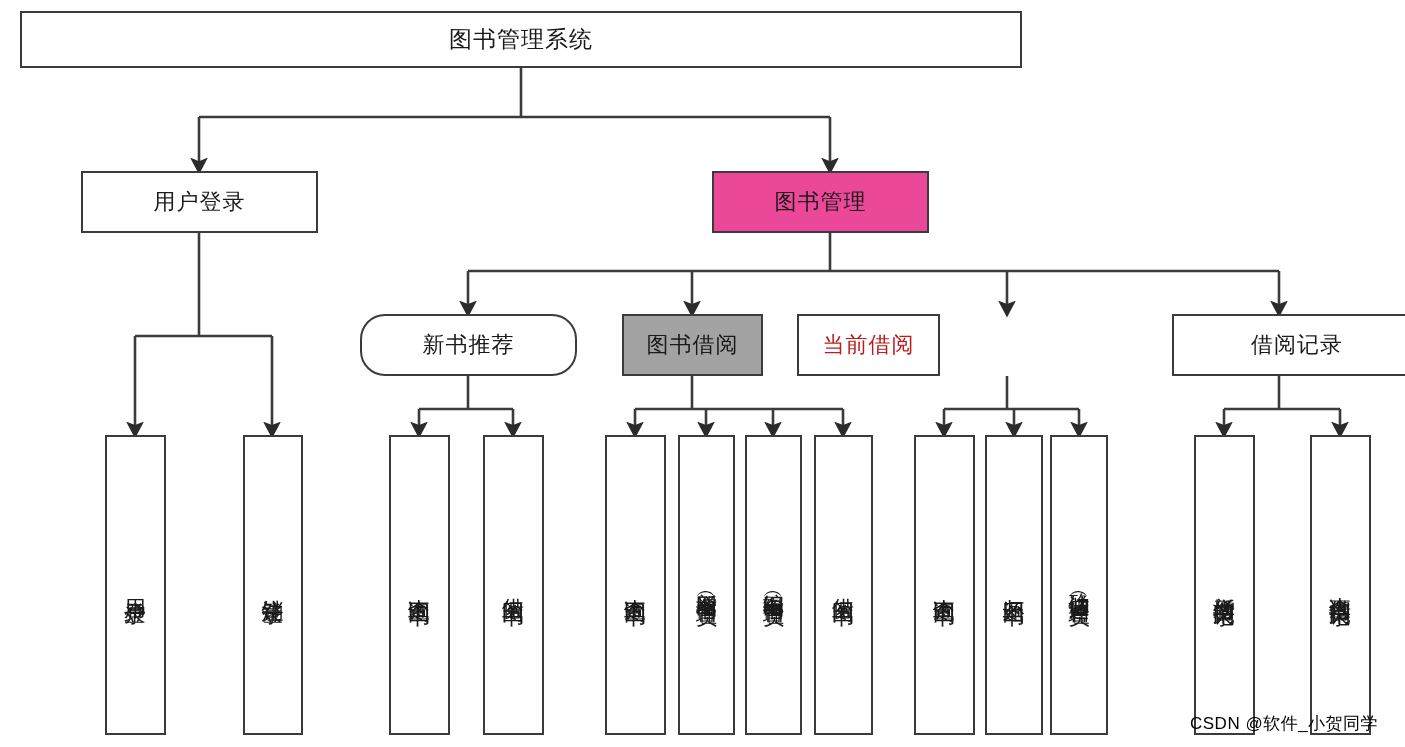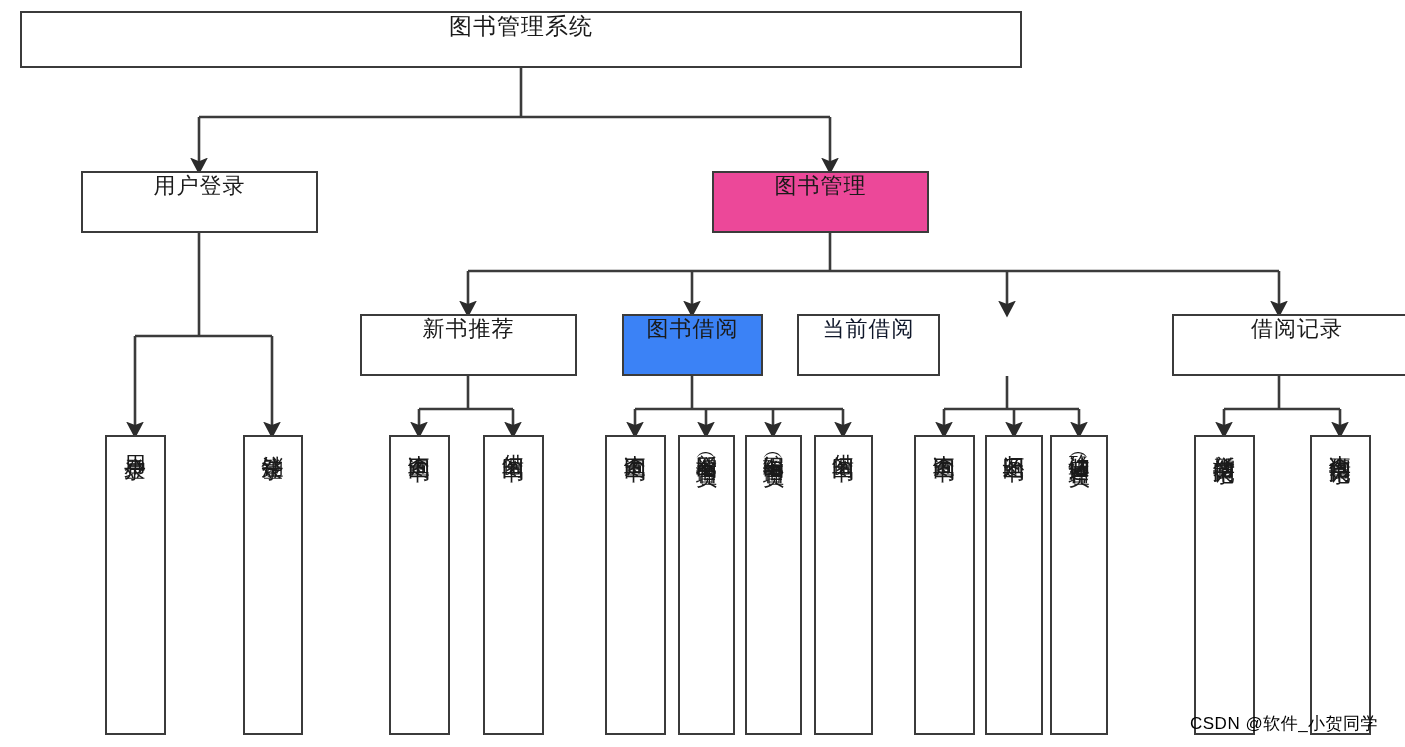--- a/index.html
+++ b/index.html
@@ -20,21 +20,21 @@
     left:0;top:0;
     width:1405px;height:747px;
     pointer-events:none;
   }
   .node{
     position:absolute;
     box-sizing:border-box;
     border:2.5px solid #3b3b3b;
     background:#ffffff;
     display:flex;
-    align-items:flex-start;
+    align-items:center;
     justify-content:center;
     color:#1a1a1a;
     text-align:center;
     line-height:1.18;
   }
   .node.h{            
     font-size:22px;
     letter-spacing:1px;
   }
   .node.root{
@@ -123,27 +123,27 @@
     <span>图书管理系统</span>
   </div>
 
   <div class="node h" style="left: 81px; top: 171px; width: 237px; height: 62px; border-color: rgb(59, 59, 59); background: rgb(255, 255, 255); color: rgb(26, 26, 26);">
     <span>用户登录</span>
   </div>
   <div class="node h" style="left: 712px; top: 171px; width: 217px; height: 62px; border-color: rgb(59, 59, 59); background: #ec4899; color: rgb(26, 26, 26);">
     <span>图书管理</span>
   </div>
 
-  <div class="node h" style="left: 360px; top: 314px; width: 217px; height: 62px; border-color: rgb(59, 59, 59); background: rgb(255, 255, 255); color: rgb(26, 26, 26);">
+  <div class="node h" style="left: 360px; top: 314px; width: 217px; height: 62px; border-color: rgb(59, 59, 59); background: rgb(255, 255, 255); color: rgb(26, 26, 26); border-radius: 25px;">
     <span>新书推荐</span>
   </div>
-  <div class="node h" style="left: 622px; top: 314px; width: 141px; height: 62px; border-color: rgb(59, 59, 59); background: #3b82f6; color: rgb(26, 26, 26);">
+  <div class="node h" style="left: 622px; top: 314px; width: 141px; height: 62px; border-color: rgb(59, 59, 59); background: #a3a3a3; color: rgb(26, 26, 26);">
     <span>图书借阅</span>
   </div>
-  <div class="node h" style="left: 797px; top: 314px; width: 143px; height: 62px; border-color: rgb(59, 59, 59); background: rgb(255, 255, 255); color: #0f172a;">
+  <div class="node h" style="left: 797px; top: 314px; width: 143px; height: 62px; border-color: rgb(59, 59, 59); background: rgb(255, 255, 255); color: #b91c1c;">
     <span>当前借阅</span>
   </div>
   <div class="node h" style="left: 1172px; top: 314px; width: 250px; height: 62px; border-color: rgb(59, 59, 59); background: rgb(255, 255, 255); color: rgb(26, 26, 26);">
     <span>借阅记录</span>
   </div>
 
   <div class="node v" style="left: 105px; top: 435px; width: 61px; height: 300px; border-color: rgb(59, 59, 59); background: rgb(255, 255, 255); color: rgb(26, 26, 26);">
     <span class="vtext">用户登录</span>
   </div>
   <div class="node v" style="left: 243px; top: 435px; width: 60px; height: 300px; border-color: rgb(59, 59, 59); background: rgb(255, 255, 255); color: rgb(26, 26, 26);">

